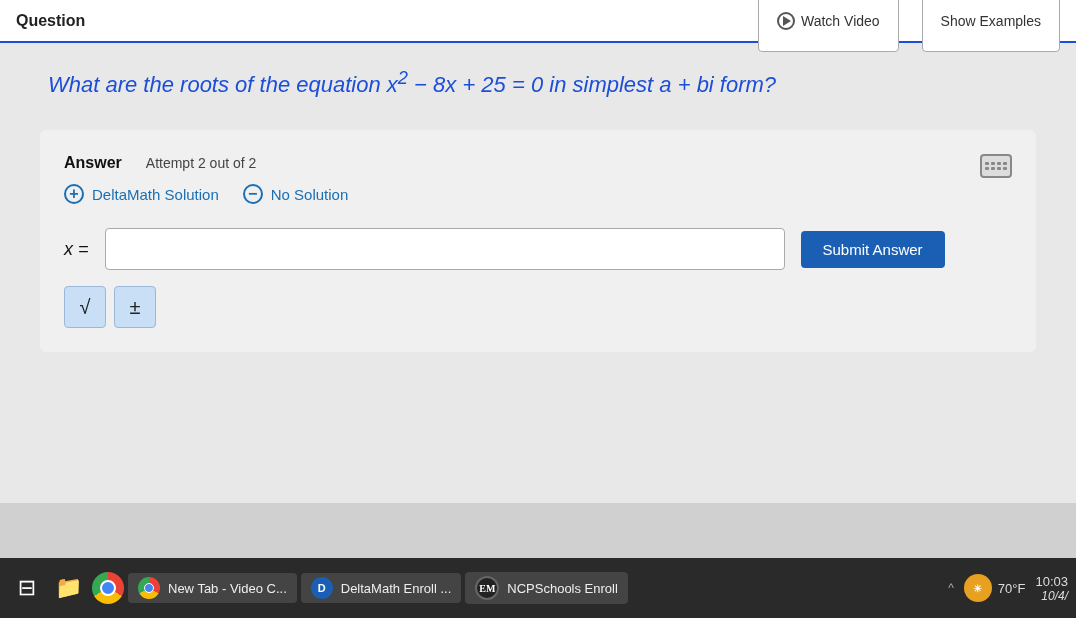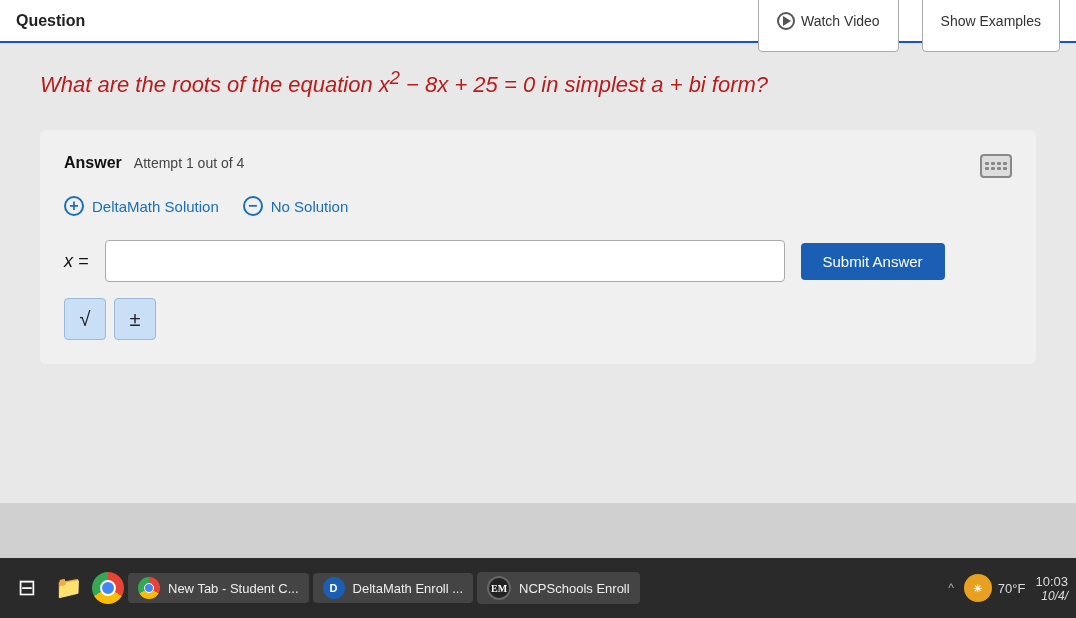--- a/index.html
+++ b/index.html
@@ -75,40 +75,41 @@
 
     
     .main-content {
       background: #e8e8e8;
       padding: 24px 40px 20px 40px;
       min-height: 460px;
     }
 
     .question-text {
       font-size: 22px;
-      color: #b91c1c;
+      color: #1d4ed8;
       margin-bottom: 32px;
       font-style: italic;
+      margin-left: 8px;
     }
     .question-text .math {
       font-style: italic;
     }
 
     
     .answer-section {
       background: #f0f0f0;
       border-radius: 6px;
       padding: 24px 24px 24px 24px;
       position: relative;
     }
     .answer-header {
       display: flex;
       align-items: center;
-      gap: 12px;
-      margin-bottom: 24px;
+      gap: 24px;
+      margin-bottom: 12px;
     }
     .answer-label {
       font-weight: bold;
       font-size: 16px;
       color: #111;
     }
     .attempt-text {
       font-size: 14px;
       color: #444;
     }
@@ -422,21 +423,21 @@
         <div class="keyboard-key"></div>
         <div class="keyboard-key"></div>
         <div class="keyboard-key"></div>
         <div class="keyboard-key"></div>
         <div class="keyboard-key"></div>
       </div>
     </div>
 
     <div class="answer-header">
       <span class="answer-label">Answer</span>
-      <span class="attempt-text">Attempt 1 out of 4</span>
+      <span class="attempt-text">Attempt 2 out of 2</span>
     </div>
 
     <div class="solution-options">
       <div class="solution-option">
         <div class="circle-plus">+</div>
         <span>DeltaMath Solution</span>
       </div>
       <div class="solution-option">
         <div class="circle-minus">−</div>
         <span>No Solution</span>
@@ -459,21 +460,21 @@
 </div>
 
 <div class="taskbar">
   <div class="taskbar-icon monitor">⊟</div>
   <div class="taskbar-icon folder">📁</div>
 
   <div class="taskbar-chrome"></div>
 
   <div class="taskbar-app">
     <div class="taskbar-app-icon chrome-app-icon"></div>
-    <span class="taskbar-app-label">New Tab - Student C...</span>
+    <span class="taskbar-app-label">New Tab - Video C...</span>
   </div>
 
   <div class="taskbar-app">
     <div class="taskbar-app-icon deltamath-icon">D</div>
     <span class="taskbar-app-label">DeltaMath Enroll ...</span>
   </div>
 
   <div class="taskbar-app">
     <div class="ncps-icon">EM</div>
     <span class="taskbar-app-label">NCPSchools Enroll</span>

